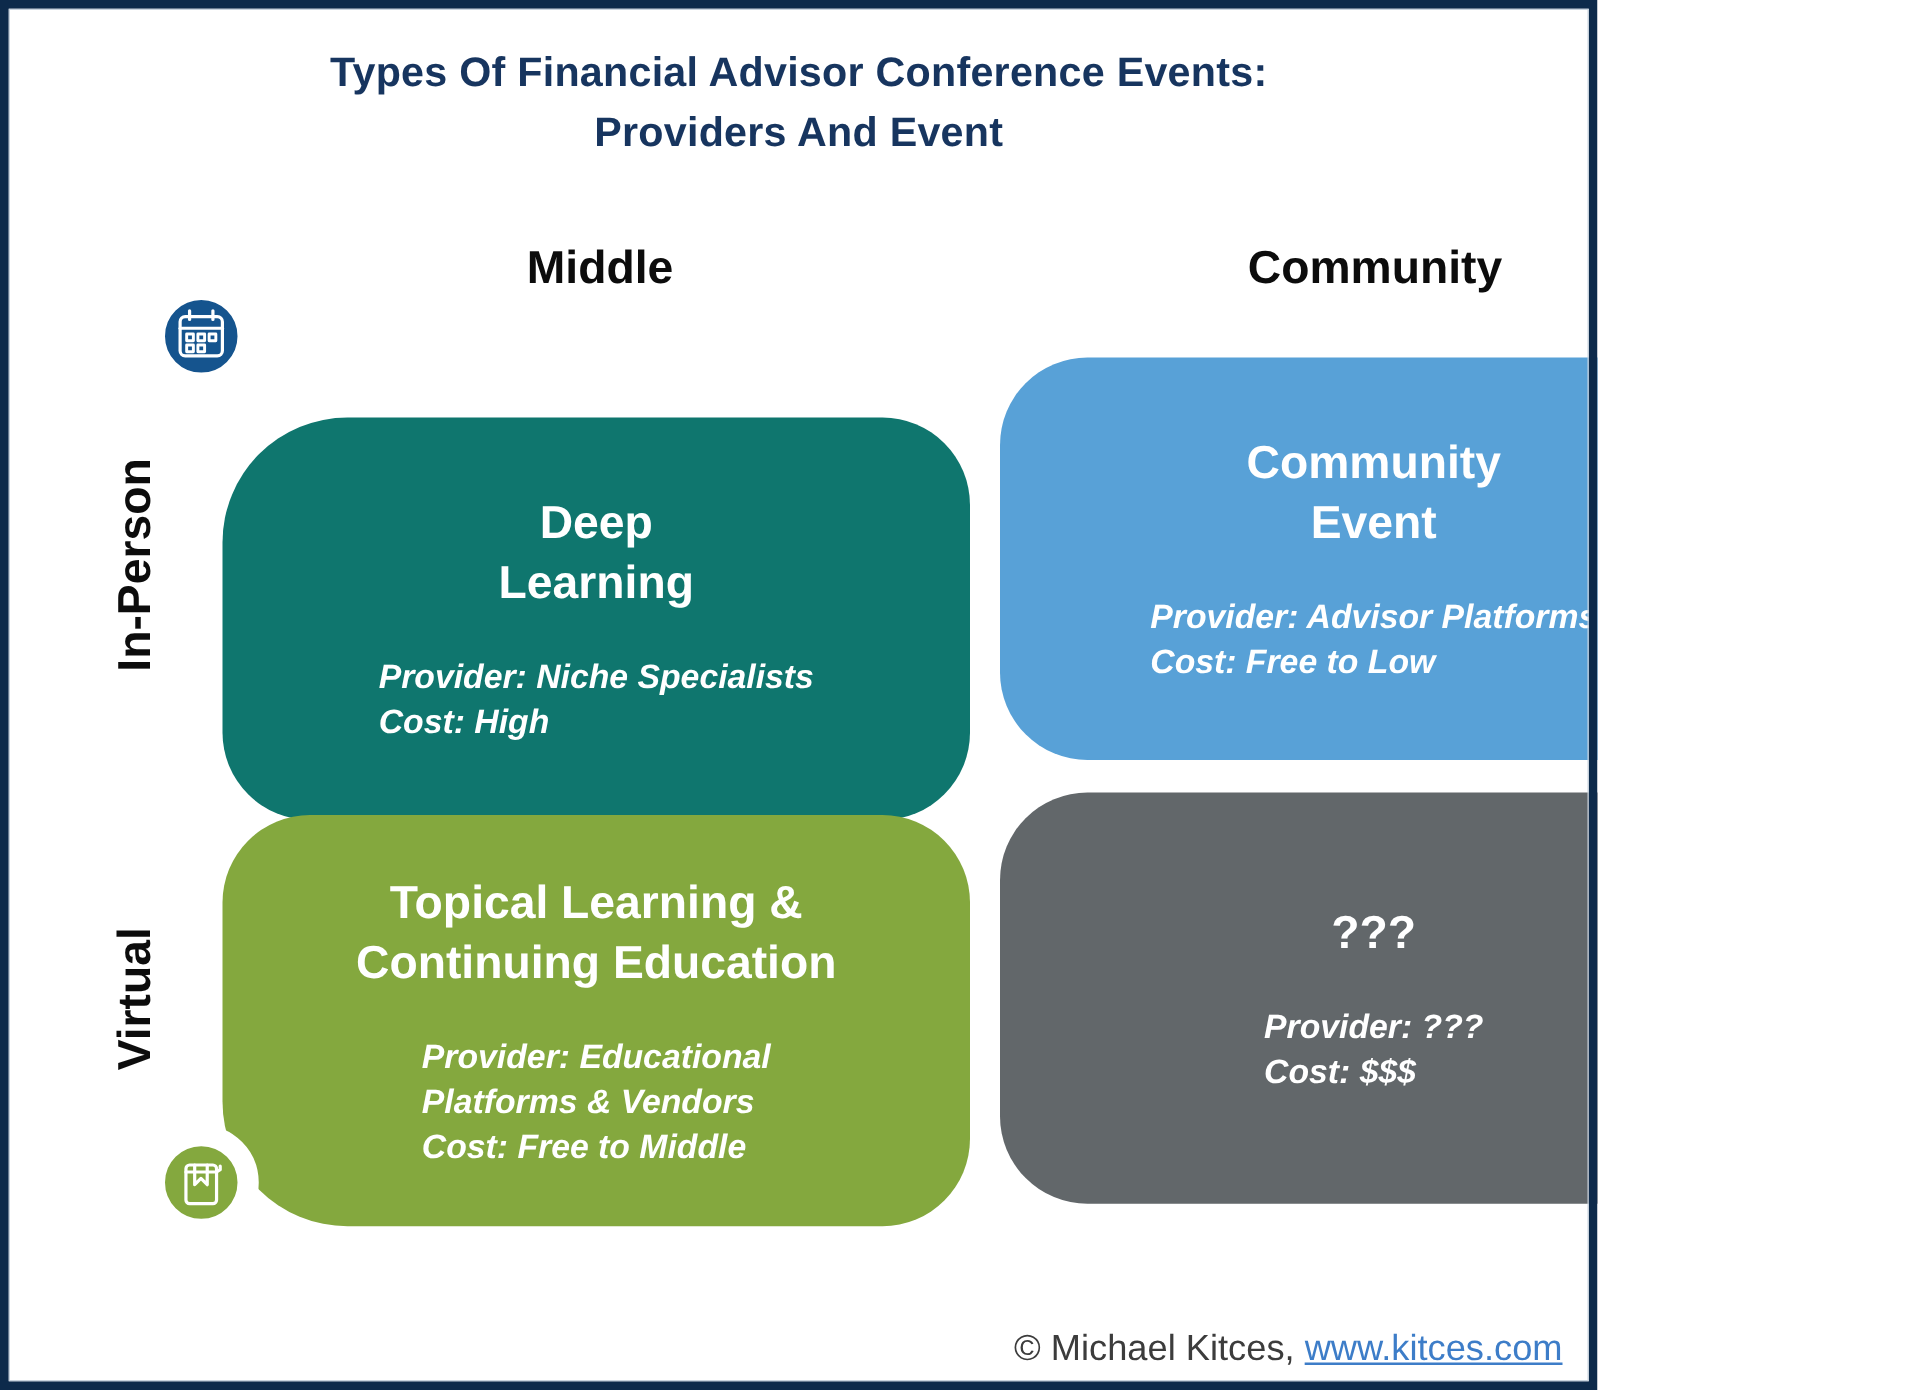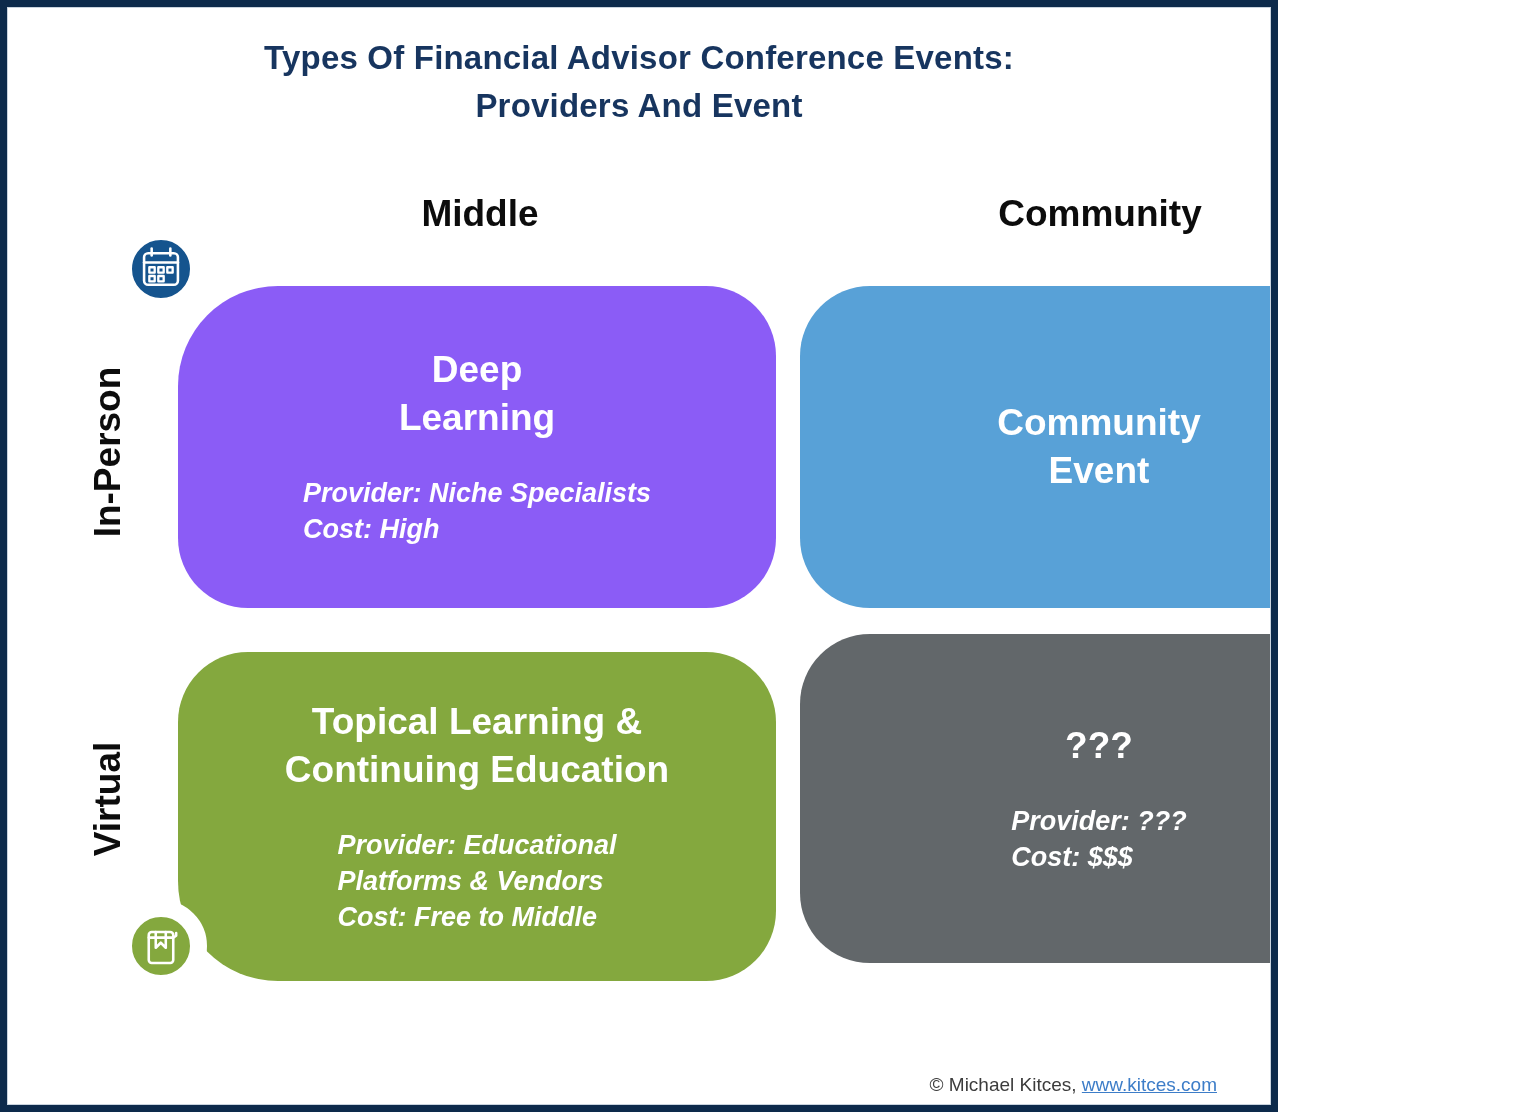--- a/index.html
+++ b/index.html
@@ -119,23 +119,23 @@
     width: 56px; height: 56px;
     stroke: #ffffff;
     fill: none;
     stroke-width: 2.2;
     stroke-linecap: round;
     stroke-linejoin: round;
   }
 
   .footer {
     position: absolute;
-    right: 61px;
+    right: 28px;
     bottom: 16px;
-    font-size: 19px;
+    font-size: 29px;
     color: #3c3c3c;
     z-index: 3;
   }
   .footer a {
     text-decoration: underline;
     cursor: pointer;
   }
 </style>
 </head>
 <body>
@@ -149,30 +149,32 @@
     <div>Types Of Financial Advisor Conference Events:</div>
     <div>Providers And Event</div>
   </div>
 
   <div class="col-header content">Middle</div>
   <div class="col-header community">Community</div>
 
   <div class="row-header in-person">In-Person</div>
   <div class="row-header virtual">Virtual</div>
 
-  <div class="quadrant q-tl" style="background-color: #8b5cf6;">
+  <div class="quadrant q-tl" style="background-color: #0f766e; margin-top: 48px;">
     <div class="q-title">Deep
 Learning</div>
     <div class="q-details">Provider: Niche Specialists
 Cost: High</div>
   </div>
 
   <div class="quadrant q-tr" style="background-color: rgb(88, 161, 215);">
     <div class="q-title">Community
 Event</div>
+    <div class="q-details">Provider: Advisor Platforms
+Cost: Free to Low</div>
   </div>
 
   <div class="quadrant q-bl" style="background-color: rgb(132, 168, 62);">
     <div class="q-title">Topical Learning &amp;
 Continuing Education</div>
     <div class="q-details">Provider: Educational
 Platforms &amp; Vendors
 Cost: Free to Middle</div>
   </div>
 

